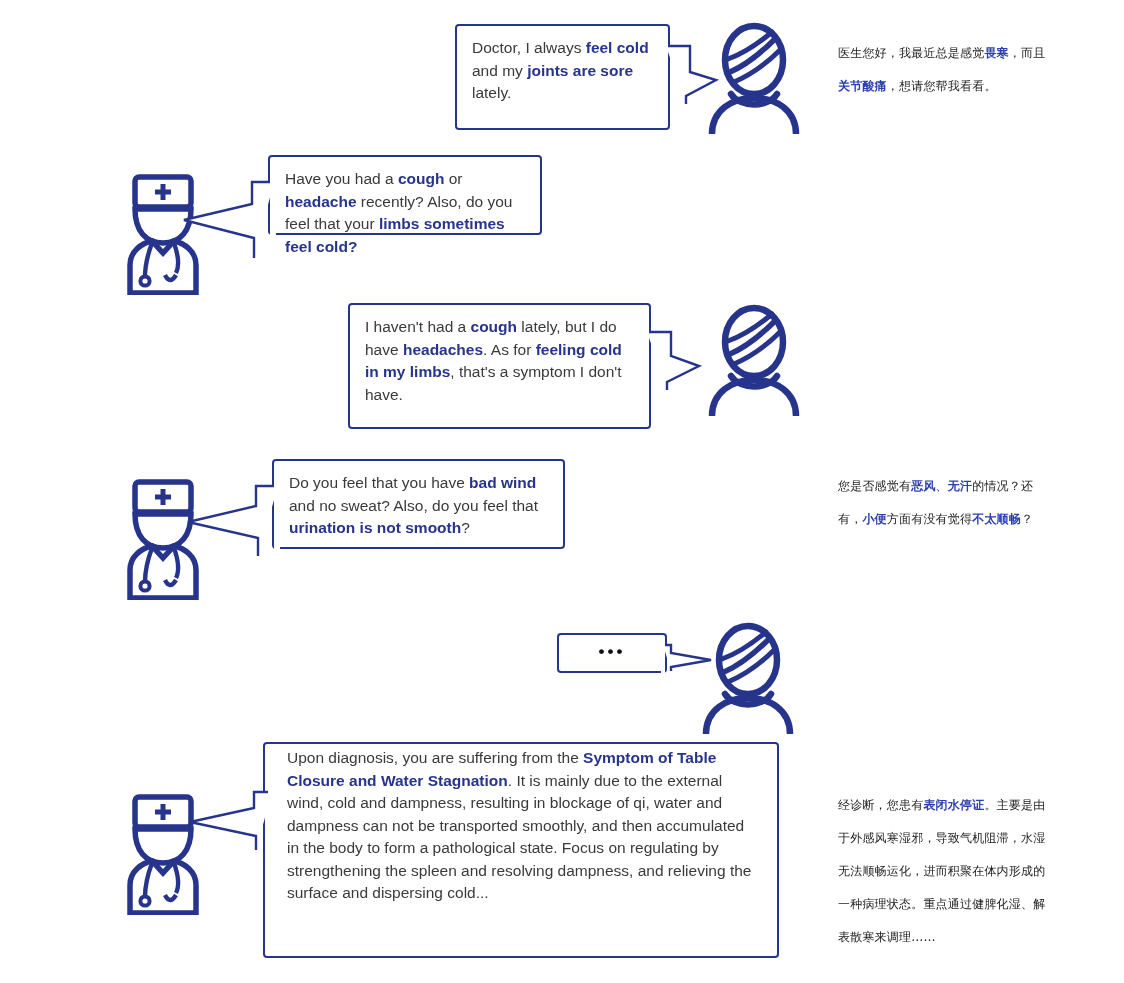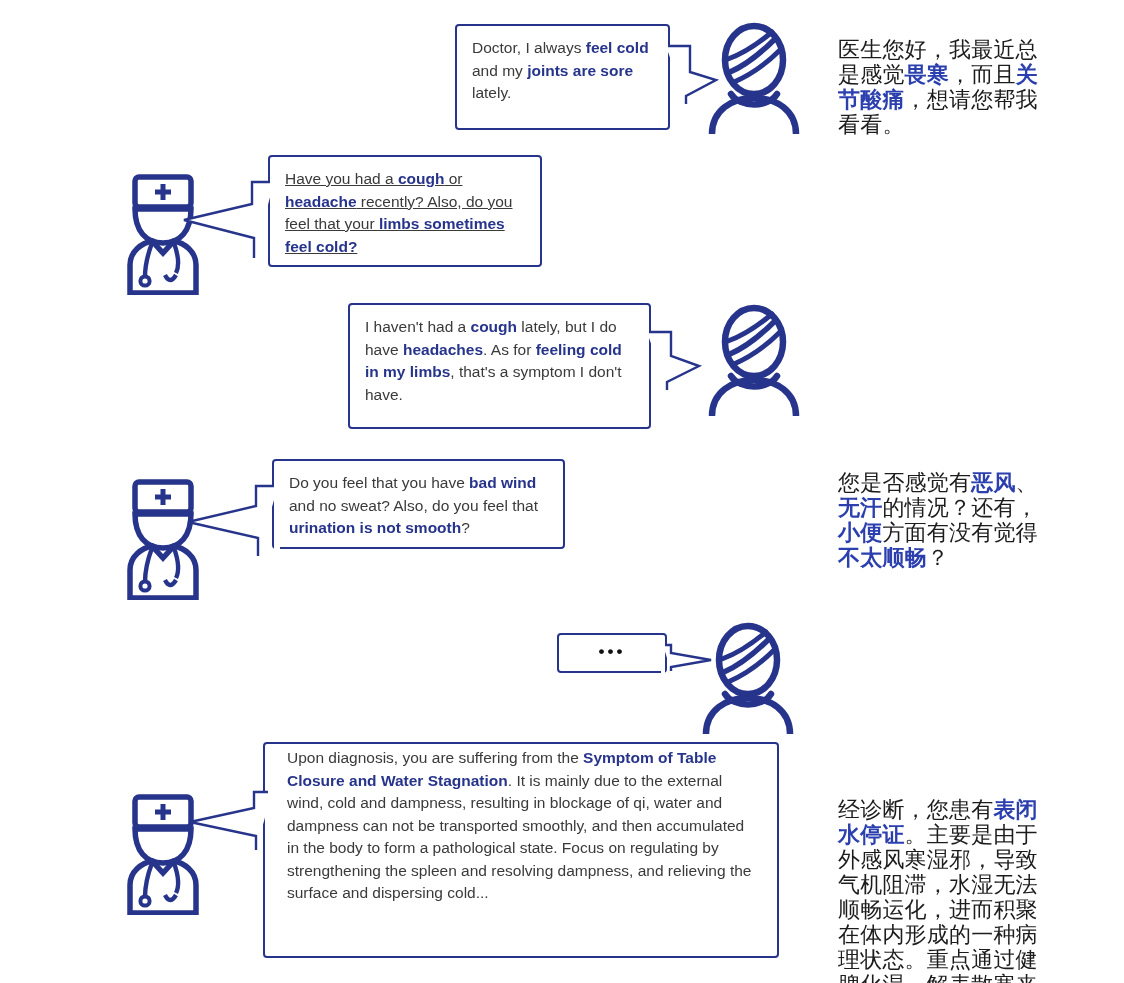--- a/index.html
+++ b/index.html
@@ -45,22 +45,22 @@
   }
 
   
   .tail { position: absolute; pointer-events: none; }
 
   
   .zh {
     position: absolute;
     width: 212px;
     font-family: "DejaVu Serif", "Liberation Serif", serif;
-    font-size: 22px;
-    line-height: 25px;
+    font-size: 12px;
+    line-height: 33px;
     color: #1c1c1c;
     letter-spacing: 0.2px;
   }
   .zh b {
     color: #2b3fae;
     font-weight: bold;
   }
 </style>
 </head>
 <body>
@@ -94,21 +94,21 @@
       <rect x="9" y="4" width="56" height="30" rx="4" fill="none" stroke="#27348b" stroke-width="5.5"></rect>
       <path d="M19 14 h16 M27 6 v16" stroke="#27348b" stroke-width="5" fill="none" stroke-linecap="butt" transform="translate(10,5)"></path>
       <path d="M9 36 h56 C65 58 54 70 37 70 C20 70 9 58 9 36 Z" fill="none" stroke="#27348b" stroke-width="5.5"></path>
       <path d="M4 120 V92 C4 78 16 70 26 68 L37 80 L48 68 C58 70 70 78 70 92 V120 Z" fill="none" stroke="#27348b" stroke-width="5.5"></path>
       <path d="M26 70 C20 86 19 96 19 104" fill="none" stroke="#27348b" stroke-width="4.4"></path>
       <circle cx="19" cy="108" r="4.6" fill="none" stroke="#27348b" stroke-width="4"></circle>
       <path d="M48 70 C53 84 53 94 50 100" fill="none" stroke="#27348b" stroke-width="4.4"></path>
       <path d="M39 102 q5 10 11 0" fill="none" stroke="#27348b" stroke-width="4.4"></path>
     </svg>
   </div>
-  <div class="bubble" style="left:268px; top:155px; width:274px; height:112px;text-decoration:underline;">
+  <div class="bubble" style="left:268px; top:155px; width:274px; height:80px;">
     <span>Have you had a <b>cough</b> or <b>headache</b> recently? Also, do you feel that your <b>limbs sometimes feel cold?</b></span>
   </div>
   <svg class="tail" style="left:182px; top:180px;" width="94" height="80" viewBox="0 0 94 80">
     <path d="M92 2 L70 2 L70 24 L2 40 L72 58 L72 78" fill="#ffffff" stroke="#27348b" stroke-width="2.4" stroke-linejoin="miter"></path>
     <rect x="88" y="0" width="6" height="80" fill="#ffffff"></rect>
   </svg>
 
   <div class="bubble" style="left:348px; top:303px; width:303px; height:126px;">
     <span>I haven't had a <b>cough</b> lately, but I do have <b>headaches</b>. As for <b>feeling cold in my limbs</b>, that's a symptom I don't have.</span>
   </div>
@@ -180,17 +180,17 @@
       <path d="M39 102 q5 10 11 0" fill="none" stroke="#27348b" stroke-width="4.4"></path>
     </svg>
   </div>
   <div class="bubble" style="left:263px; top:742px; width:516px; height:216px; padding:3px 22px;">
     <span>Upon diagnosis, you are suffering from the <b>Symptom of Table Closure and Water Stagnation</b>. It is mainly due to the external wind, cold and dampness, resulting in blockage of qi, water and dampness can not be transported smoothly, and then accumulated in the body to form a pathological state. Focus on regulating by strengthening the spleen and resolving dampness, and relieving the surface and dispersing cold...</span>
   </div>
   <svg class="tail" style="left:188px; top:790px;" width="86" height="62" viewBox="0 0 86 62">
     <path d="M84 2 L66 2 L66 18 L2 32 L68 46 L68 60" fill="#ffffff" stroke="#27348b" stroke-width="2.4" stroke-linejoin="miter"></path>
     <rect x="80" y="0" width="6" height="62" fill="#ffffff"></rect>
   </svg>
-  <div class="zh" style="left:838px; top:789px;margin-top:8px;">
+  <div class="zh" style="left:838px; top:789px;">
     <span>经诊断，您患有<b>表闭水停证</b>。主要是由于外感风寒湿邪，导致气机阻滞，水湿无法顺畅运化，进而积聚在体内形成的一种病理状态。重点通过健脾化湿、解表散寒来调理……</span>
   </div>
 
 </div>
 
 </body></html>

